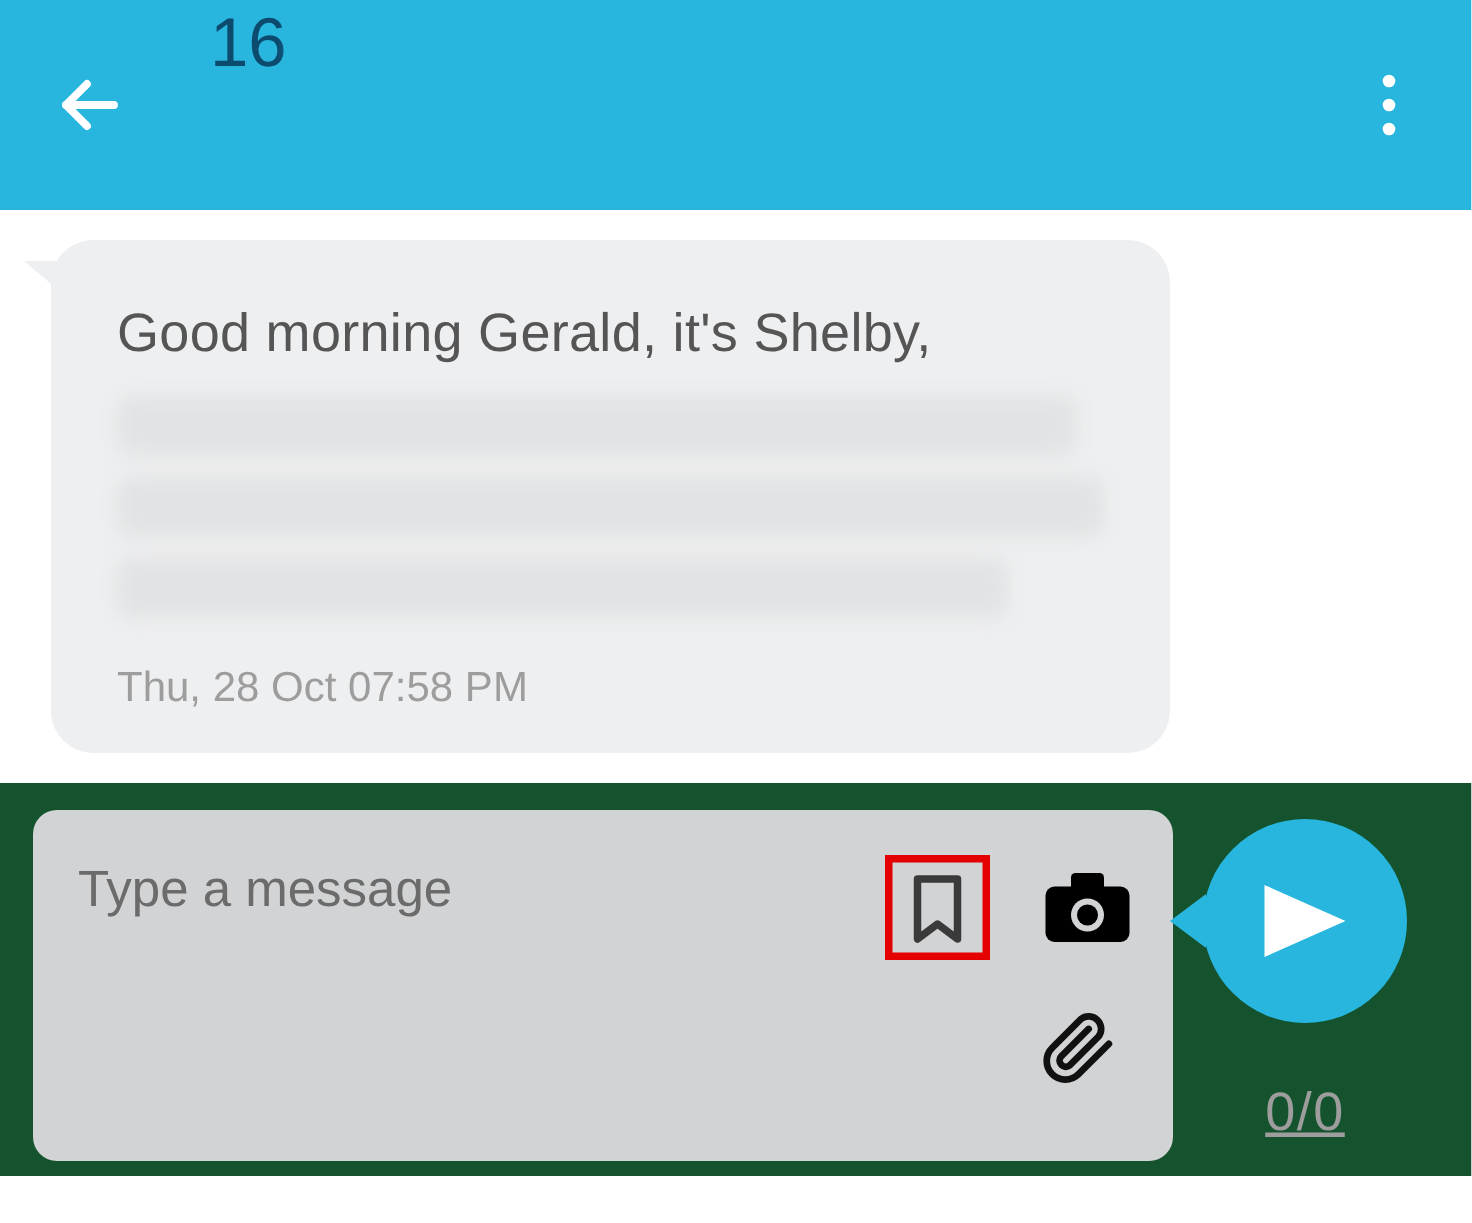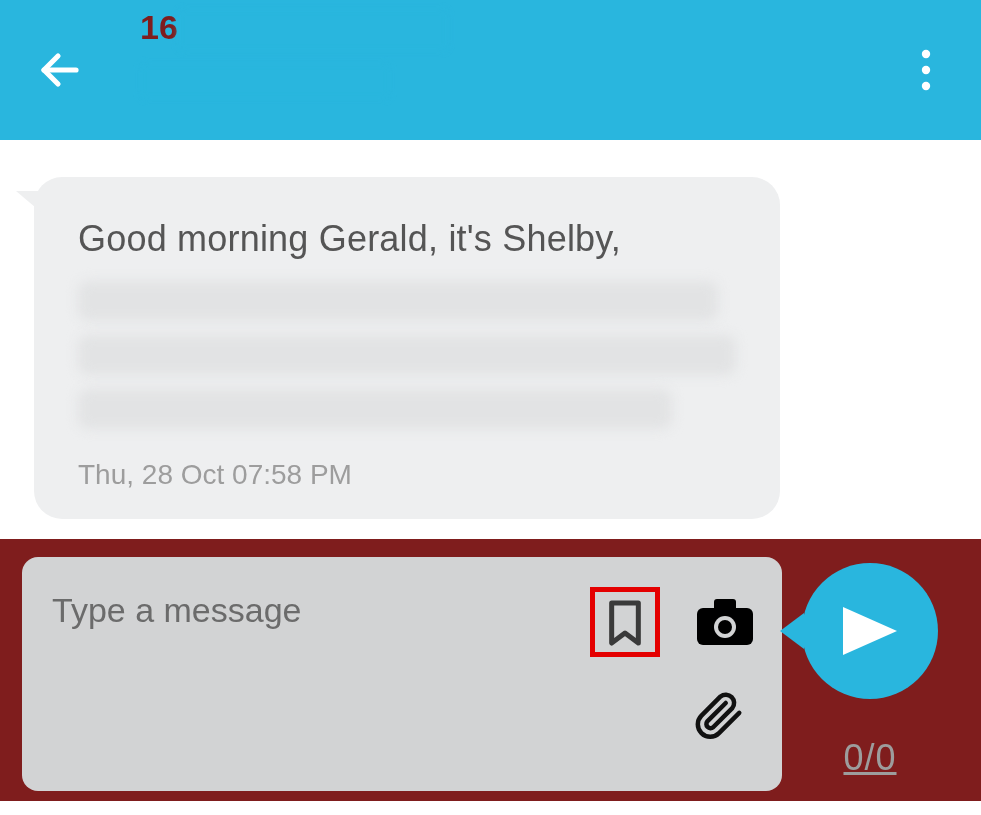--- a/index.html
+++ b/index.html
@@ -20,23 +20,23 @@
     cursor: pointer;
   }
   .header-title-area {
     margin-left: 50px;
     display: flex;
     flex-direction: column;
     justify-content: center;
     line-height: 1.2;
   }
   .header-line1 {
-    font-size: 34px;
-    font-weight: 700;
-    color: #7f1d1d;
+    font-size: 46px;
+    font-weight: 400;
+    color: #0c4a6e;
     margin-top: -30px;
   }
   .header-line1 .redacted {
     display: inline-block;
     width: 270px;
     height: 42px;
     background: #29B6DE;
     filter: blur(3px);
     vertical-align: middle;
     border-radius: 6px;
@@ -60,21 +60,20 @@
     top: 50%;
     transform: translateY(-50%);
     width: 50px; height: 60px;
     display: flex; align-items: center; justify-content: center;
     cursor: pointer;
   }
 
   .chat-area {
     background: #ffffff;
     padding: 20px 30px 20px 18px;
-    margin-top: 17px;
   }
 
   .bubble-wrapper {
     position: relative;
     margin-left: 16px;
   }
   .bubble-tail {
     position: absolute;
     left: -18px;
     top: 14px;
@@ -105,21 +104,21 @@
   .bl1 { width: 640px; }
   .bl2 { width: 658px; }
   .bl3 { width: 594px; }
   .message-time {
     margin-top: 30px;
     font-size: 28px;
     color: #9d9d9d;
   }
 
   .compose-area {
-    background: #7f1d1d;
+    background: #14532d;
     padding: 18px 22px 10px 22px;
     display: flex;
     align-items: flex-start;
     gap: 20px;
   }
   .compose-box {
     background: #D2D3D4;
     border-radius: 16px;
     width: 760px;
     height: 234px;

